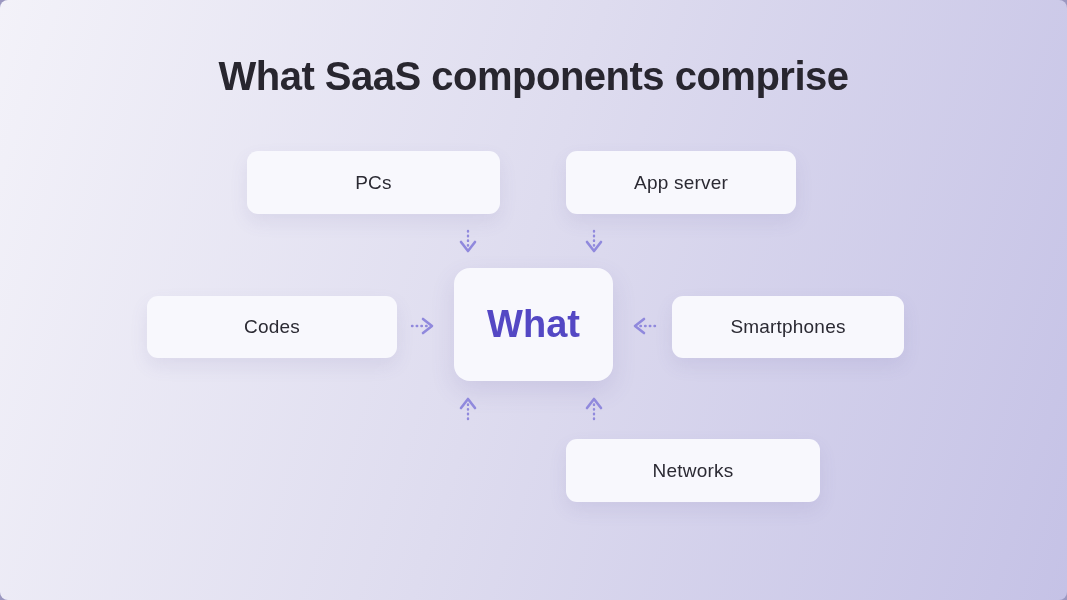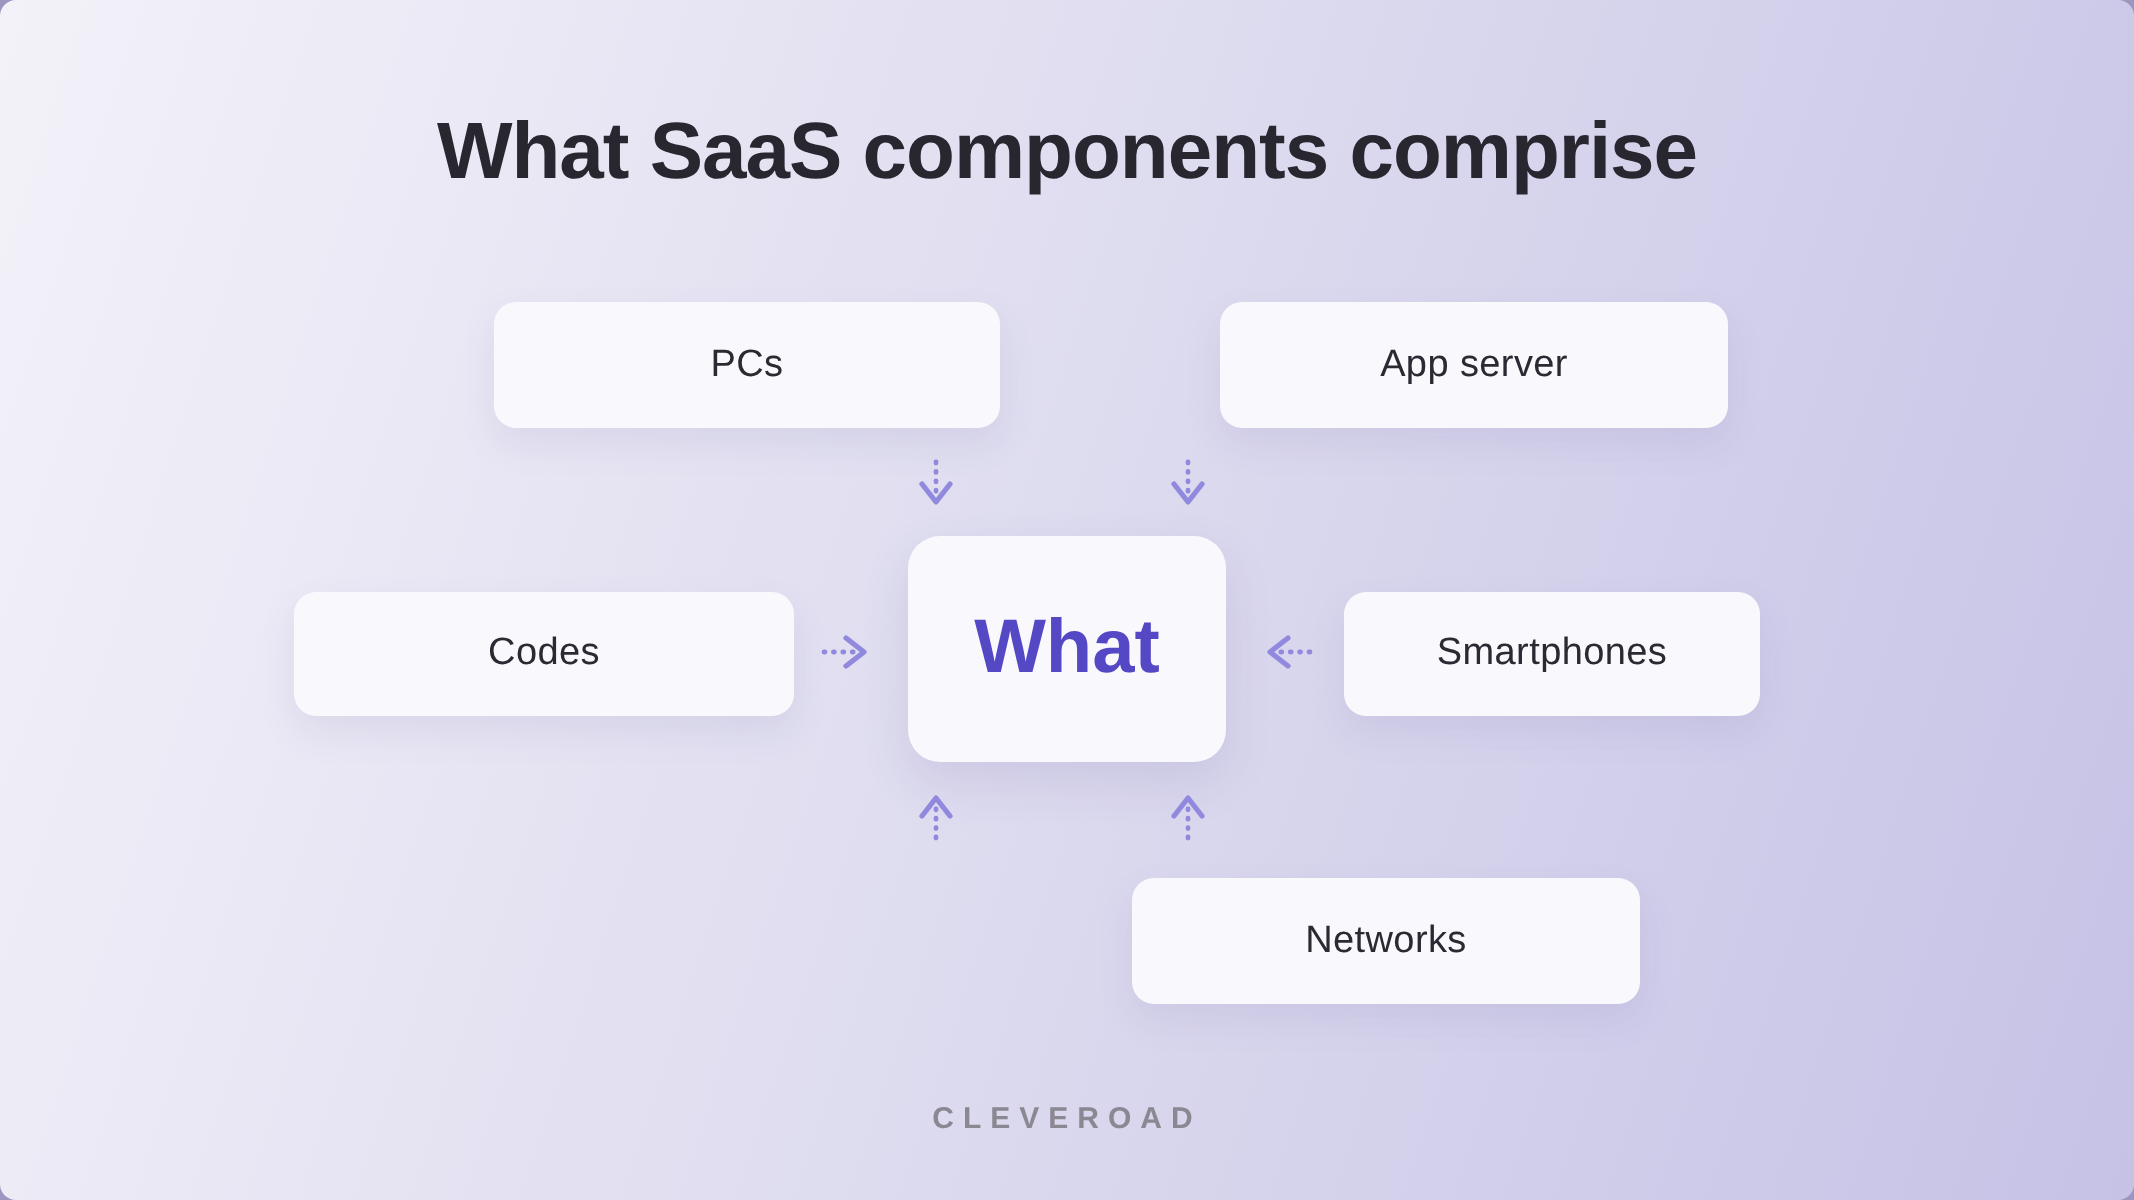--- a/index.html
+++ b/index.html
@@ -43,23 +43,23 @@
     box-shadow:0 8px 18px rgba(96,88,160,0.10);
     display:flex;
     align-items:center;
     justify-content:center;
     font-size:19px;
     font-weight:500;
     color:var(--box-text);
     letter-spacing:0.2px;
   }
   .node-pcs        {left:247px; top:151px; width:253px; height:63px;}
-  .node-appserver  {left:566px; top:151px; width:254px; height:63px;margin-left:44px;}
+  .node-appserver  {left:566px; top:151px; width:230px; height:63px;}
   .node-codes      {left:147px; top:296px; width:250px; height:62px;text-align:right;}
-  .node-smartphones{left:672px; top:296px; width:208px; height:62px;text-align:right;}
+  .node-smartphones{left:672px; top:296px; width:232px; height:62px;text-align:right;}
   .node-databases  {left:247px; top:439px; width:253px; height:63px;}
   .node-networks   {left:566px; top:439px; width:254px; height:63px;}
   .node-center{
     left:454px; top:268px; width:159px; height:113px;
     border-radius:16px;
     box-shadow:0 10px 24px rgba(96,88,160,0.14);
     font-size:38px;
     font-weight:700;
     color:var(--accent);
     letter-spacing:0px;
@@ -143,15 +143,14 @@
       <path d="M5 14 L12 5 L19 14"></path>
     </svg>
   </div>
   <div class="arrow arr-u2">
     <svg width="24" height="28" viewBox="0 0 24 28">
       <line x1="12" y1="25" x2="12" y2="10"></line>
       <path d="M5 14 L12 5 L19 14"></path>
     </svg>
   </div>
 
-  <div class="brand">CLEVEROAD</div>
 
 </div>
 
 </body></html>

